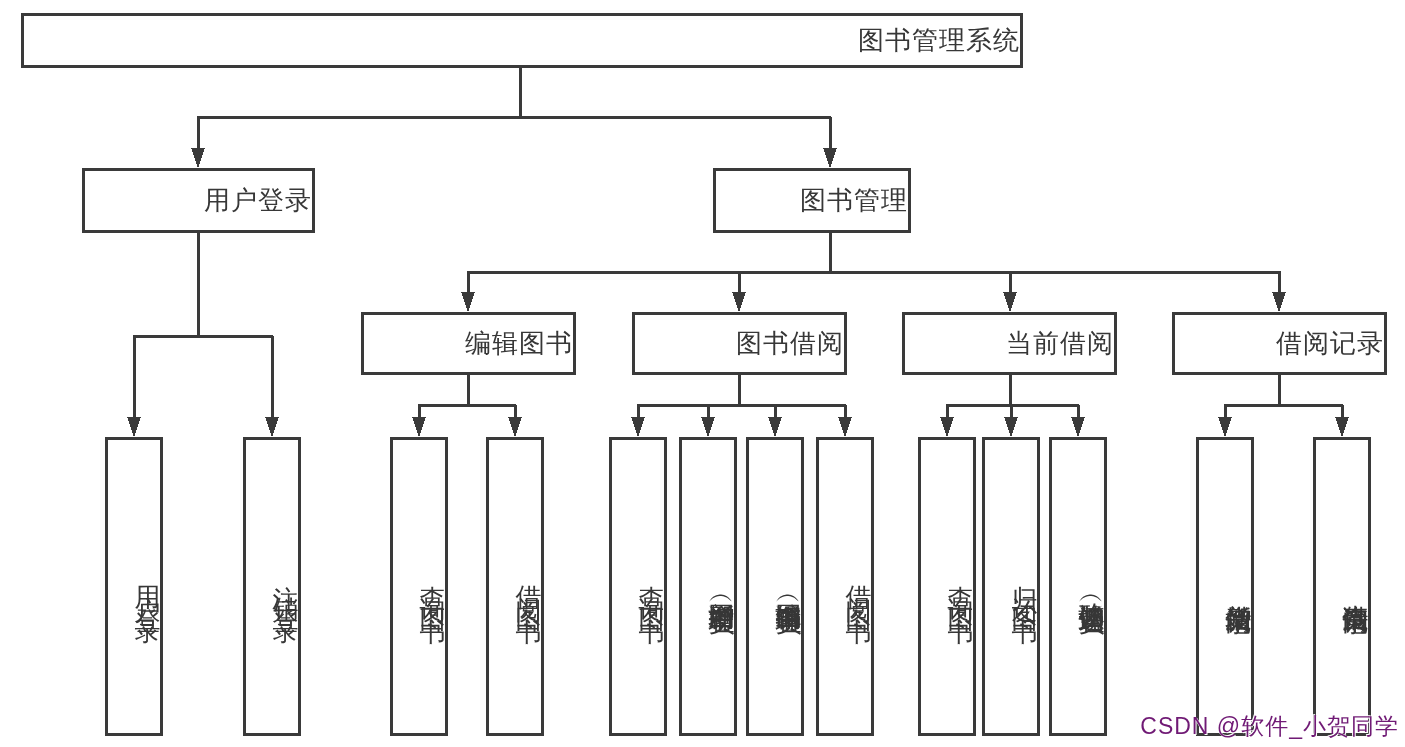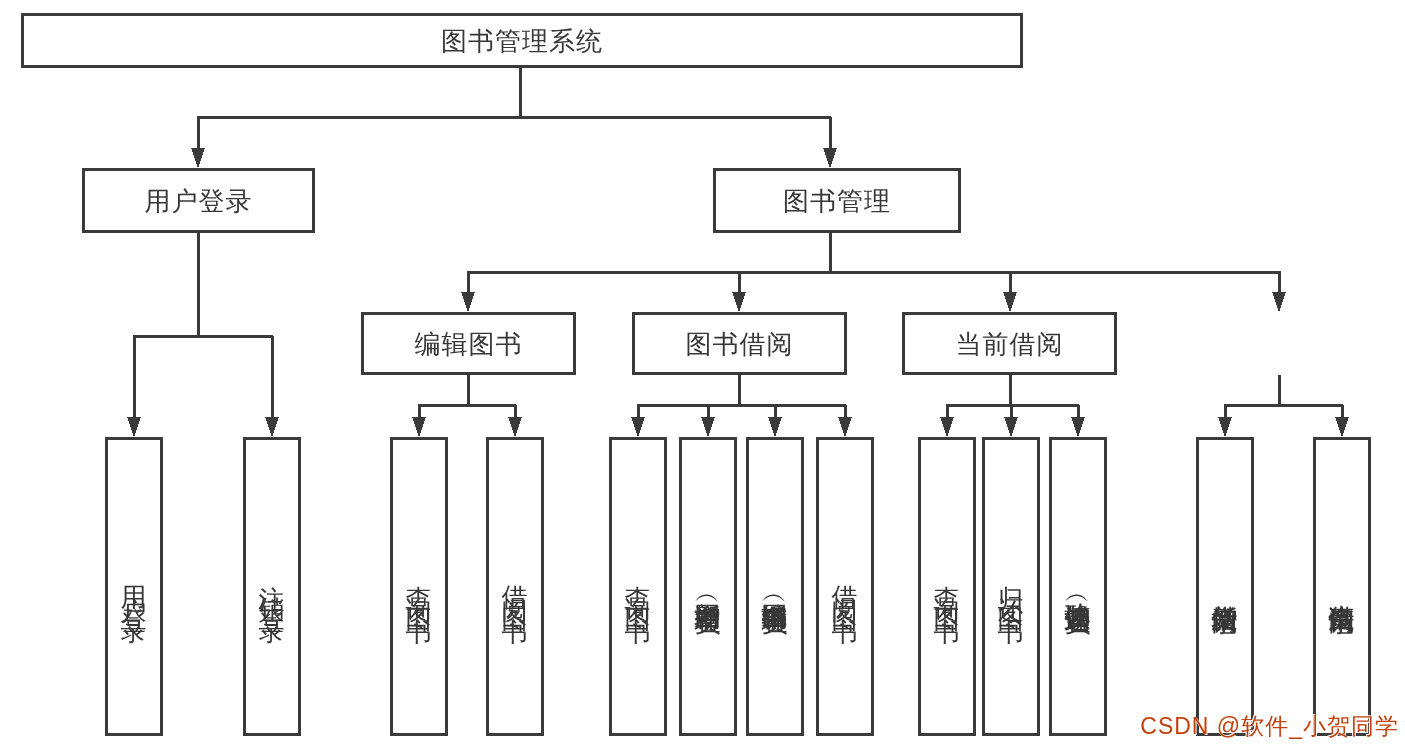--- a/index.html
+++ b/index.html
@@ -23,36 +23,37 @@
     height: 747px;
     z-index: 1;
   }
   .node {
     position: absolute;
     box-sizing: border-box;
     background: #ffffff;
     border: 3px solid #3a3a3a;
     display: flex;
     align-items: center;
-    justify-content: center;
+    justify-content: flex-end;
     color: #373737;
     z-index: 2;
+    font-family: Liberation Serif, serif;
   }
   .hlabel {
     font-size: 26px;
     letter-spacing: 1px;
     white-space: nowrap;
     line-height: 1;
   }
   
   .root-box   { left: 21px;  top: 13px;  width: 1002px; height: 55px; }
   
   .lv2        { top: 168px; height: 65px; }
   .b-user     { left: 82px;  width: 233px; }
-  .b-book     { left: 713px; width: 248px; }
+  .b-book     { left: 713px; width: 198px; }
   
   .gbox       { top: 312px; height: 63px; width: 215px; }
   .g0 { left: 361px; }
   .g1 { left: 632px; }
   .g2 { left: 902px; }
   .g3 { left: 1172px; }
   
   .vbox       { top: 437px; height: 299px; width: 58px; }
   .vlabel {
     writing-mode: vertical-rl;
@@ -72,21 +73,21 @@
   .v-d0 { left: 918px; }
   .v-d1 { left: 982px; }
   .v-d2 { left: 1049px; }
   .v-e0 { left: 1196px; }
   .v-e1 { left: 1313px; }
   .watermark {
     position: absolute;
     right: 6px;
     bottom: 5px;
     font-size: 23px;
-    color: #c2410c;
+    color: #701a75;
     text-shadow: 1px 1px 0 #ffffff, -1px -1px 0 #ffffff;
     white-space: nowrap;
     z-index: 3;
     letter-spacing: 1px;
   }
 </style>
 </head>
 <body>
 
 <div class="canvas">
@@ -147,20 +148,23 @@
 
   <div class="node gbox g0">
     <span class="hlabel">编辑图书</span>
   </div>
   <div class="node gbox g2">
     <span class="hlabel">当前借阅</span>
   </div>
   <div class="node gbox g1">
     <span class="hlabel">图书借阅</span>
   </div>
+  <div class="node gbox g3">
+    <span class="hlabel">借阅记录</span>
+  </div>
 
   <div class="node vbox v-a0">
     <span class="vlabel" style="letter-spacing: 11px;">用户登录</span>
   </div>
   <div class="node vbox v-a1">
     <span class="vlabel" style="letter-spacing: 11px;">注销登录</span>
   </div>
 
   <div class="node vbox v-b0">
     <span class="vlabel" style="letter-spacing: 11px;">查询图书</span>

